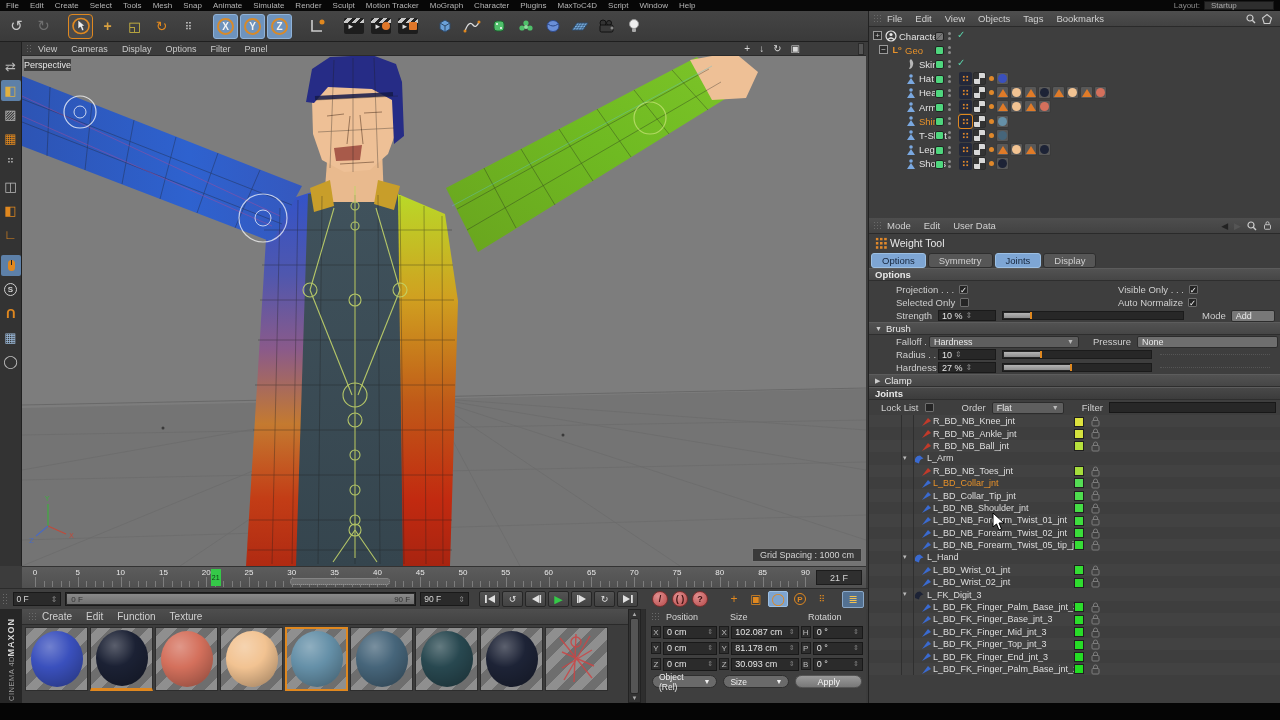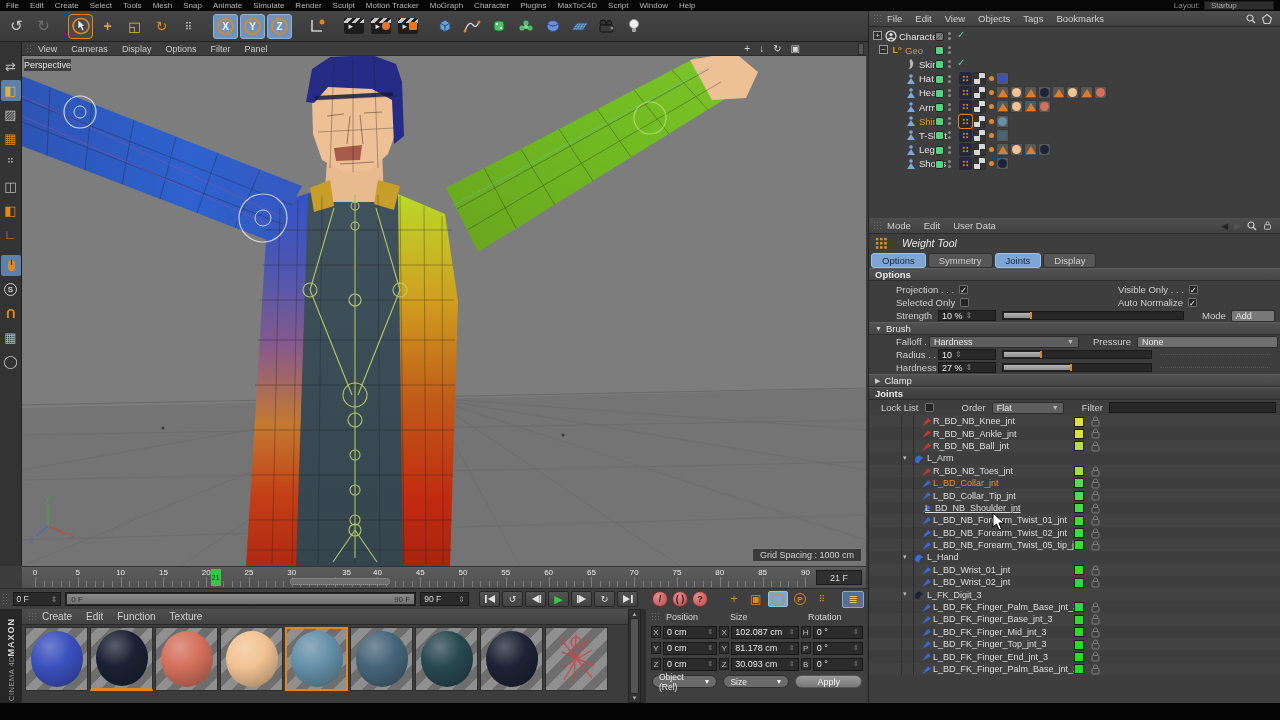--- a/index.html
+++ b/index.html
@@ -82,22 +82,22 @@
   .tag.weight.selw { outline:1.4px solid #e0881f; }
   .tag.weight i { width:7px; height:7px; background-image:radial-gradient(#e0882a 1.1px, transparent 1.2px); background-size:3.5px 3.5px;}
   .tag.uv { background:conic-gradient(#d8d8d8 0 25%, #333 0 50%, #d8d8d8 0 75%, #333 0); border:1px solid #2c2c2c;}
   .tag.dotph { width:8px; background:transparent;}
   .tag.dotph i { width:5px; height:5px; border-radius:50%; background:#e0882a;}
   .chip { width:13px; height:13px; border-radius:2px; background:#585858; display:flex; align-items:center; justify-content:center; border:1px solid #3a3a3a;}
   .chip .ball { width:9px; height:9px; border-radius:50%; }
   .chip .tri { width:0; height:0; border-left:5px solid transparent; border-right:5px solid transparent; border-bottom:8px solid #e07b28;}
 
   
-  #tool-title { height:18px; display:flex; align-items:center; gap:14px; padding:0 6px; font-size:10.5px; color:#e8e8e8;
-     background:#3e3e3e; flex:0 0 auto;font-style:italic;}
+  #tool-title { height:18px; display:flex; align-items:center; gap:2px; padding:0 6px; font-size:10.5px; color:#e8e8e8;
+     background:#3e3e3e; flex:0 0 auto;}
   #tool-title .wticon { width:13px; height:13px; background-image:radial-gradient(#e0882a 1.3px, transparent 1.4px); background-size:4.2px 4.2px;}
   #am-tabs { height:16px; display:flex; gap:2px; padding:0 2px; flex:0 0 auto; align-items:center;}
   .am-tab { padding:1px 10px; font-size:9.5px; border-radius:3px; background:#565656; color:#cfcfcf; border:1px solid #2e2e2e;}
   .am-tab.on { background:#7ea6d4; color:#15243a; border-color:#9cc0e4;}
   .sec-header { height:13px; background:linear-gradient(#525252,#464646); border-top:1px solid #5c5c5c; border-bottom:1px solid #2e2e2e;
      font-size:9.5px; font-weight:bold; color:#e8e8e8; display:flex; align-items:center; padding:0 6px; gap:4px; flex:0 0 auto;}
   .sec-header.sub { font-weight:normal; }
   .sec-header .tri { font-size:7px; color:#ccc;}
   #opt-grid { flex:0 0 auto; display:grid; grid-template-columns:222px 1fr; font-size:9.5px; color:#cfcfcf; padding:2px 0 0 0;}
   .optcell { height:13px; display:flex; align-items:center; gap:5px; padding-left:27px;}
@@ -1148,21 +1148,21 @@
           </span>
         </div>
         <div class="j-row">
           <span class="j-guide" style="left: 32px;"></span>
           <span class="j-guide" style="left: 44px;"></span>
           <span class="jicon" style="left: 52px;">
             <svg width="11" height="11" viewBox="0 0 11 11">
               <path d="M1,10 L7,2 L10,5 Z" fill="#3a6ad0"></path>
             </svg>
           </span>
-          <span class="jlabel" style="left: 56px; text-decoration: underline;">L_BD_NB_Shoulder_jnt</span>
+          <span class="jlabel" style="left: 64px;">L_BD_NB_Shoulder_jnt</span>
           <span class="j-swatch" style="background: rgb(69, 221, 69);"></span>
           <span class="j-lock">
             <svg width="9" height="11" viewBox="0 0 9 11">
               <rect x="1" y="4.5" width="7" height="5.5" rx="1" fill="none" stroke="#7c7c7c"></rect>
               <path d="M2.5,4.5 V3 Q2.5,1 4.5,1 Q6.5,1 6.5,3 V4.5" fill="none" stroke="#7c7c7c"></path>
             </svg>
           </span>
         </div>
         <div class="j-row">
           <span class="j-guide" style="left: 32px;"></span>
@@ -1386,21 +1386,21 @@
         <span class="tick-label" style="left: 98.6px;">10</span>
         <span class="tick-big" style="left: 98.6px;"></span>
         <span class="tick-label" style="left: 141.4px;">15</span>
         <span class="tick-big" style="left: 141.4px;"></span>
         <span class="tick-label" style="left: 184.2px;">20</span>
         <span class="tick-big" style="left: 184.2px;"></span>
         <span class="tick-label" style="left: 227px;">25</span>
         <span class="tick-big" style="left: 227px;"></span>
         <span class="tick-label" style="left: 269.8px;">30</span>
         <span class="tick-big" style="left: 269.8px;"></span>
-        <span class="tick-label" style="left: 312.6px; margin-left: 12px;">35</span>
+        <span class="tick-label" style="left: 312.6px;">35</span>
         <span class="tick-big" style="left: 312.6px;"></span>
         <span class="tick-label" style="left: 355.4px;">40</span>
         <span class="tick-big" style="left: 355.4px;"></span>
         <span class="tick-label" style="left: 398.2px;">45</span>
         <span class="tick-big" style="left: 398.2px;"></span>
         <span class="tick-label" style="left: 441px;">50</span>
         <span class="tick-big" style="left: 441px;"></span>
         <span class="tick-label" style="left: 483.8px;">55</span>
         <span class="tick-big" style="left: 483.8px;"></span>
         <span class="tick-label" style="left: 526.6px;">60</span>

